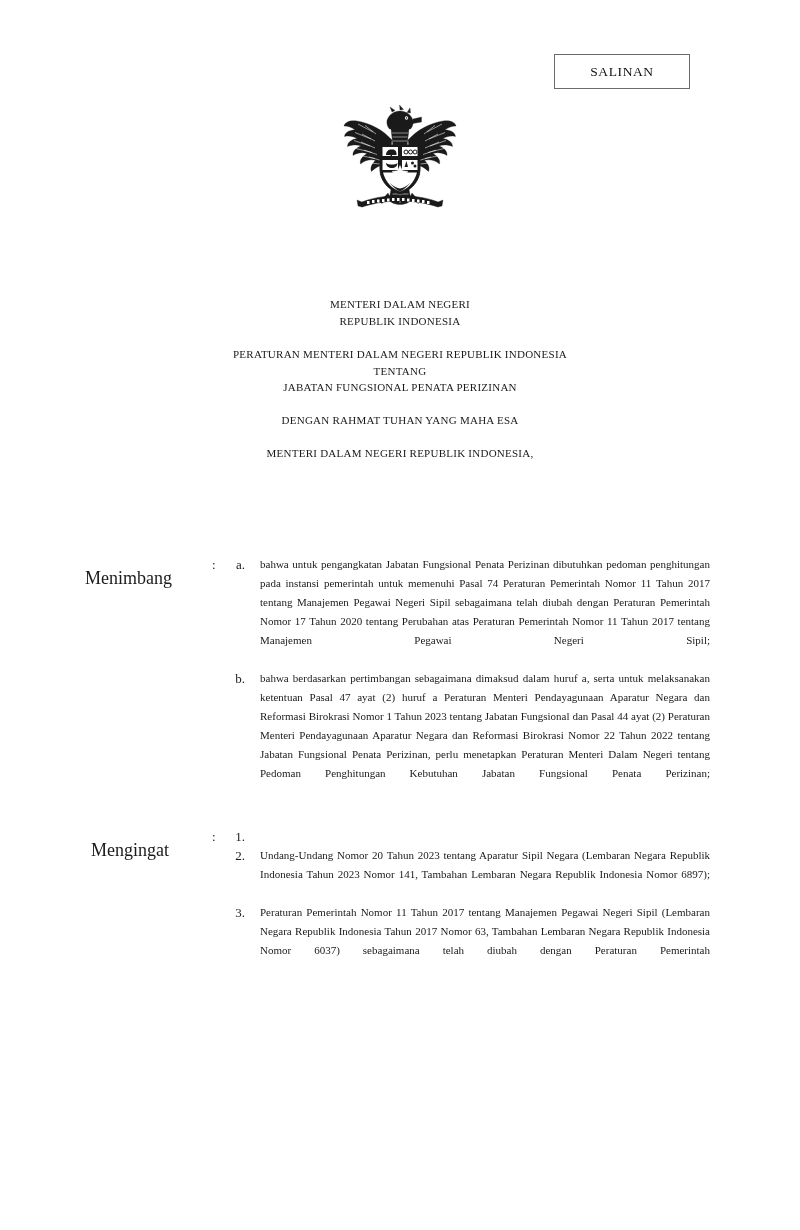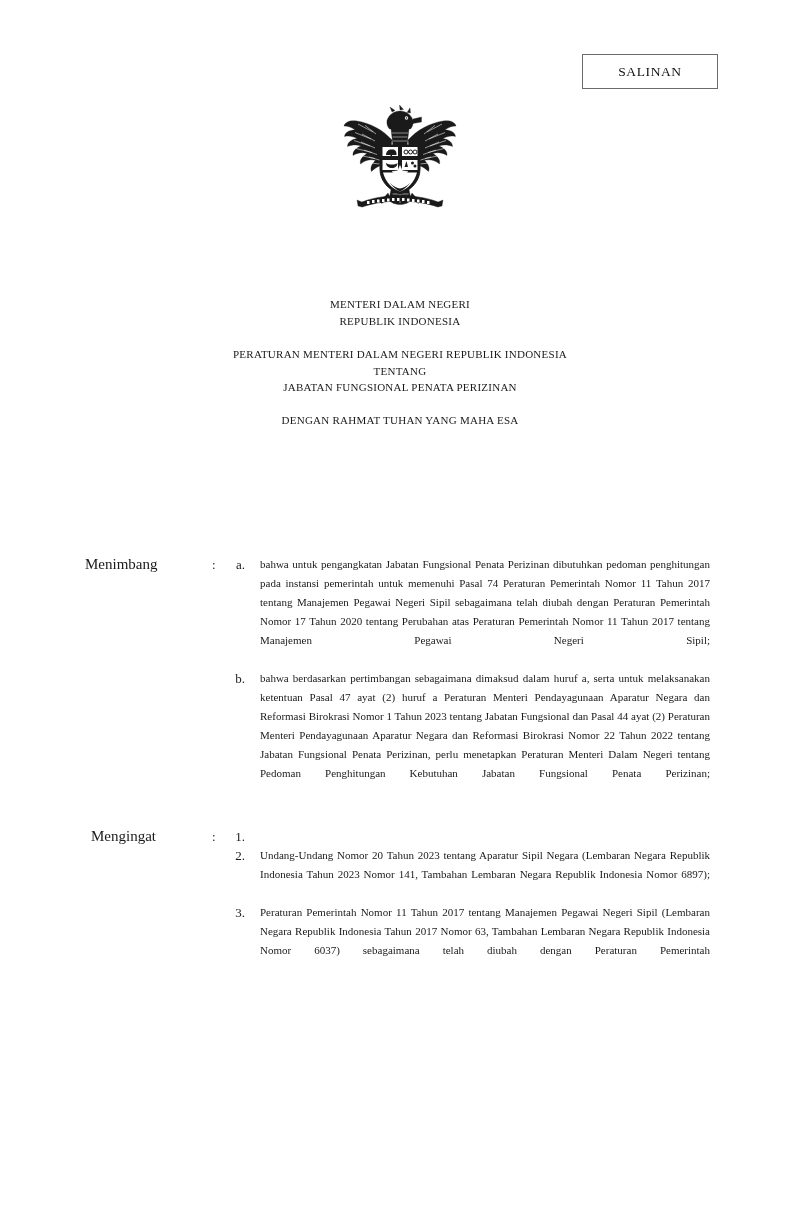--- a/index.html
+++ b/index.html
@@ -12,21 +12,21 @@
     color: #1a1a1a;
     position: relative;
     overflow: hidden;
   }
 
   .page { position: relative; width: 800px; height: 1230px; }
 
   
   .salinan-box {
     position: absolute;
-    left: 582px;
+    left: 554px;
     top: 54px;
     width: 136px;
     height: 35px;
     border: 1px solid #6b6b6b;
     display: flex;
     align-items: center;
     justify-content: center;
     font-size: 13.5px;
     letter-spacing: 0.6px;
     color: #111;
@@ -64,24 +64,24 @@
     position: absolute;
     left: 0;
     top: 555px;
     width: 800px;
   }
   .clause-group { position: relative; }
   .clause-group + .clause-group { margin-top: 25px; }
 
   .label {
     position: absolute;
-    top: 0;
+    top: 14px;
     width: 115px;
     text-align: left;
-    font-size: 15px;
+    font-size: 18px;
     line-height: 19px;
   }
   .label-menimbang { left: 85px; }
   .label-mengingat { left: 91px; }
 
   .colon {
     position: absolute;
     top: 0;
     left: 212px;
     font-size: 13px;
@@ -250,20 +250,21 @@
   <div class="headings">
     <div class="hd-line">MENTERI DALAM NEGERI</div>
     <div class="hd-line">REPUBLIK INDONESIA</div>
     <div class="gap-lg"></div>
     <div class="hd-line">PERATURAN MENTERI DALAM NEGERI REPUBLIK INDONESIA</div>
     <div class="hd-line">TENTANG</div>
     <div class="hd-line">JABATAN FUNGSIONAL PENATA PERIZINAN</div>
     <div class="gap-md"></div>
     <div class="hd-line">DENGAN RAHMAT TUHAN YANG MAHA ESA</div>
     <div class="gap-sm"></div>
+    <div class="hd-line">MENTERI DALAM NEGERI REPUBLIK INDONESIA,</div>
   </div>
 
   <div class="clauses">
 
     <div class="clause-group">
       <div class="label label-menimbang">Menimbang</div>
       <div class="colon">:</div>
       <ul class="items">
         <li class="item">
           <span class="marker">a.</span>

